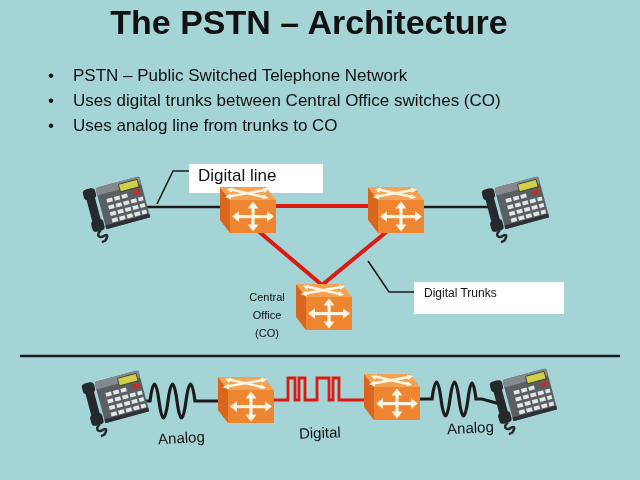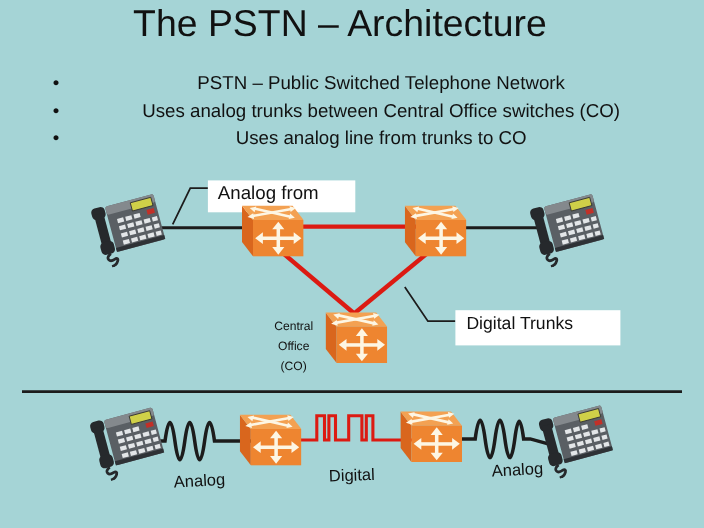--- a/index.html
+++ b/index.html
@@ -11,32 +11,32 @@
     color:var(--text,#111111);
     overflow:hidden;
   }
   .abs{position:absolute;}
   .title{
     left:0;top:3px;width:618px;
     text-align:center;
     font-size:34px;
     letter-spacing:0px;
     color:var(--text,#111);
+    font-weight:bold;
   }
   .bullets{
     left:40px;top:63px;width:580px;
     list-style:none;margin:0;padding:0;
     font-size:17px;
   }
   .bullets li{
     position:relative;
     padding-left:33px;
     line-height:25px;
     white-space:nowrap;
-    text-align:center;
   }
   .bullets li::before{
     content:"\2022";
     position:absolute;left:8px;top:0;
     font-size:17px;
   }
   svg.layer{left:0;top:0;pointer-events:none;}
   .ln-black{stroke:var(--black-line,#1c1c1c);stroke-width:2.6;fill:none;}
   .ln-wave{stroke:var(--black-line,#1c1c1c);stroke-width:3.2;fill:none;}
   .ln-red{stroke:var(--red-line,#dc1a12);stroke-width:4;fill:none;}
@@ -119,43 +119,43 @@
             <rect x="55" y="38" width="5" height="4"></rect>
         </g>
       </symbol>
     </defs>
   </svg>
 
   <div class="abs title">The PSTN – Architecture</div>
 
   <ul class="abs bullets">
     <li><span>PSTN – Public Switched Telephone Network</span></li>
-    <li><span>Uses analog trunks between Central Office switches (CO)</span></li>
+    <li><span>Uses digital trunks between Central Office switches (CO)</span></li>
     <li><span>Uses analog line from trunks to CO</span></li>
   </ul>
 
   <svg class="abs layer" width="640" height="480">
 
     <path class="ln-black" d="M141,207 H236"></path>
     <path class="ln-black" d="M420,207 H494"></path>
     <path class="ln-red" d="M270,206 H380"></path>
     <path class="ln-red" d="M250,224 L322,285"></path>
     <path class="ln-red" d="M396,224 L322,285"></path>
     <path class="ln-thin" d="M189,171 H173 L157,204"></path>
     <path class="ln-thin" d="M368,261 L389,292 H414"></path>
 
     <path class="ln-divider" d="M20,356 H620"></path>
 
     <path class="ln-wave" d="M144,401 H150 Q154.5,367 159,401 Q163.5,435 168,401 Q172.5,367 177,401 Q181.5,435 186,401 Q190.5,367 195,401 H232"></path>
     <path class="ln-red-wave" d="M270,400 H288 V378 H295 V400 H299 V378 H305 V400 H317 V378 H329 V400 H333 V378 H339 V400 H378"></path>
     <path class="ln-wave" d="M416,399 H432 Q436.5,365 441,399 Q445.5,433 450,399 Q454.5,365 459,399 Q463.5,433 468,399 Q472,367 476,399 H482 L500,404"></path>
   </svg>
 
-  <div class="abs label-box" style="left:189px;top:164px;width:134px;height:29px;padding:2px 0 0 9px;box-sizing:border-box;">Analog from</div>
-  <div class="abs label-box" style="left:414px;top:282px;width:150px;height:32px;padding:4px 0 0 10px;box-sizing:border-box;font-size:16px;">Digital Trunks</div>
+  <div class="abs label-box" style="left:189px;top:164px;width:134px;height:29px;padding:2px 0 0 9px;box-sizing:border-box;">Digital line</div>
+  <div class="abs label-box" style="left:414px;top:282px;width:150px;height:32px;padding:4px 0 0 10px;box-sizing:border-box;font-size:12px;">Digital Trunks</div>
   <div class="abs co-label" style="left:236px;top:288px;">Central
 Office
 (CO)</div>
 
   <div class="abs mini-label" style="left:158px;top:429px;transform:rotate(-3deg);">Analog</div>
   <div class="abs mini-label" style="left:299px;top:424px;transform:rotate(-2deg);">Digital</div>
   <div class="abs mini-label" style="left:447px;top:419px;transform:rotate(-3deg);">Analog</div>
 
   <svg class="abs" style="left:87px;top:180px;transform:rotate(-15deg);" width="62" height="58" viewBox="0 0 64 60">
       <use href="#sym-phone"></use>

